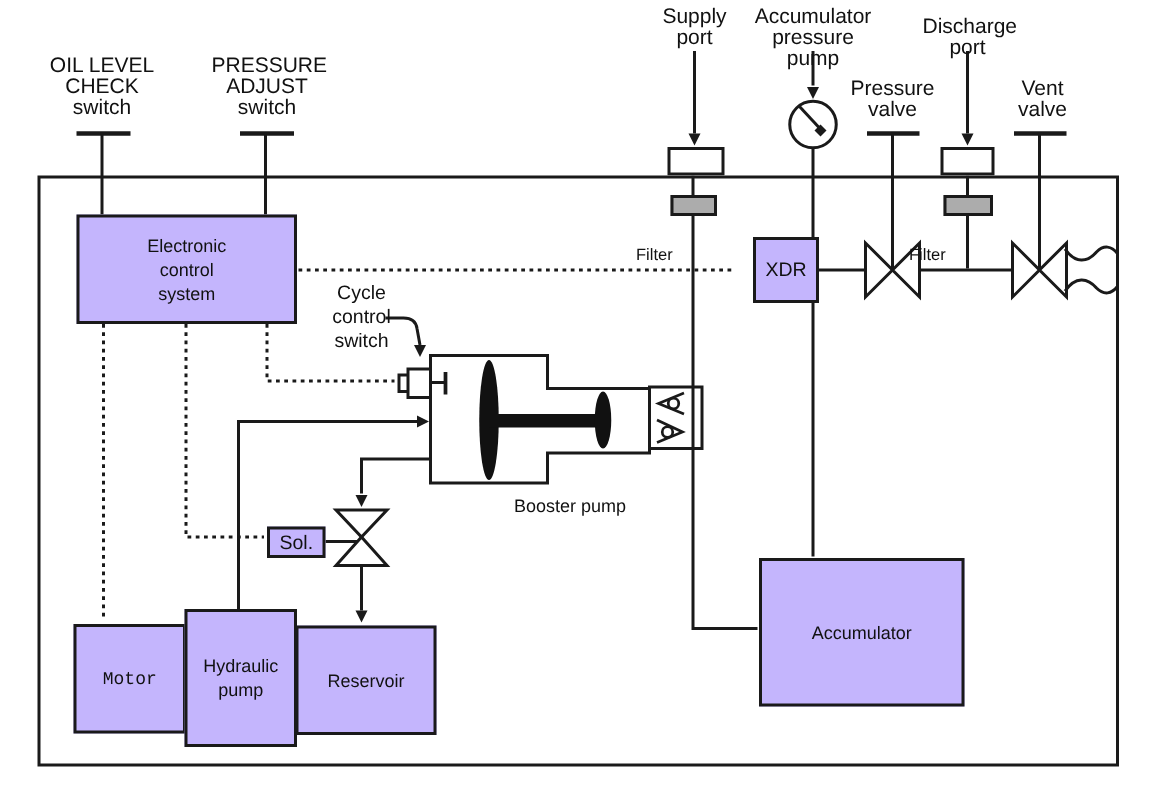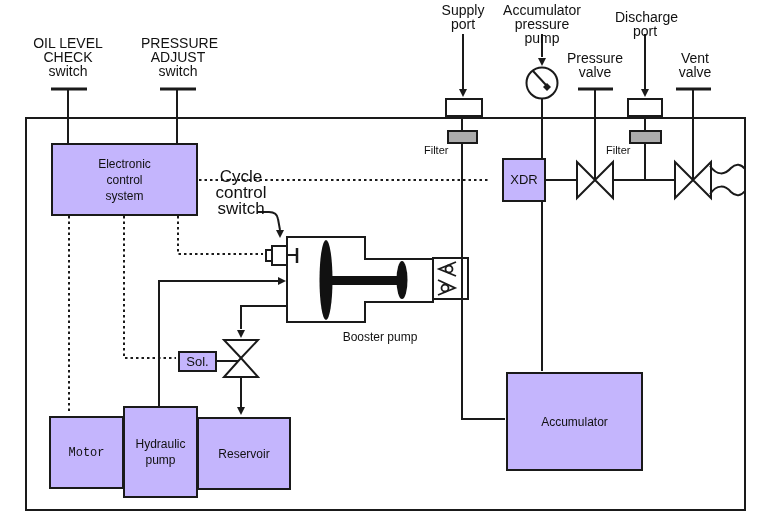--- a/index.html
+++ b/index.html
@@ -7,21 +7,21 @@
          font-family:"Liberation Sans", sans-serif;color:#111;}
   #wires{position:absolute;left:0;top:0;width:768px;height:527px;}
   .box{position:absolute;border:2px solid #1a1a1a;background:#c4b5fd;box-sizing:border-box;
        display:flex;flex-direction:column;align-items:center;justify-content:center;
        text-align:center;font-size:12px;line-height:16px;}
   .outer{background:transparent;}
   .port{background:#fff;}
   .filter{background:#acacac;border-width:2px;}
   .lbl{position:absolute;text-align:center;font-size:14px;line-height:14px;color:#111;}
   .lbl.left{text-align:left;}
-  .small{font-size:11px;line-height:13px;}
+  .small{font-size:11px;line-height:13px;margin-top:20px;}
 </style>
 </head>
 <body>
 
 <div id="stage">
 
   <svg id="wires" viewBox="0 0 768 527" xmlns="http://www.w3.org/2000/svg">
     <g stroke="#1a1a1a" stroke-width="2" fill="none">
 
       <g>
@@ -203,21 +203,21 @@
   </div>
 
   <div class="lbl" style="left:665px;top:51px;width:60px;">
     <div>Vent</div>
     <div>valve</div>
   </div>
 
   <div class="lbl left small" style="left:424px;top:144px;width:30px;">Filter</div>
   <div class="lbl left small" style="left:606px;top:144px;width:30px;">Filter</div>
 
-  <div class="lbl" style="left:206px;top:169px;width:70px;font-size:17px;line-height:16px;">
+  <div class="lbl" style="left:206px;top:187px;width:70px;font-size:13px;line-height:16px;">
     <div>Cycle</div>
     <div>control</div>
     <div>switch</div>
   </div>
 
   <div class="lbl" style="left:330px;top:330px;width:100px;font-size:12px;">Booster pump</div>
 
 </div>
 
 </body></html>

